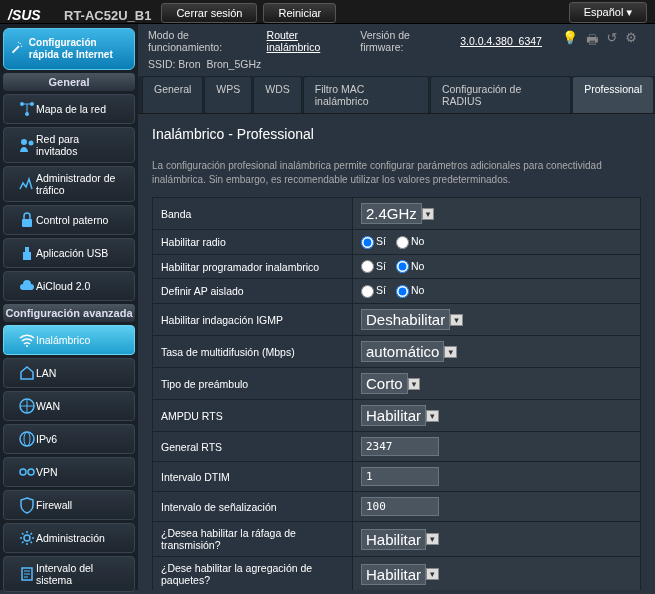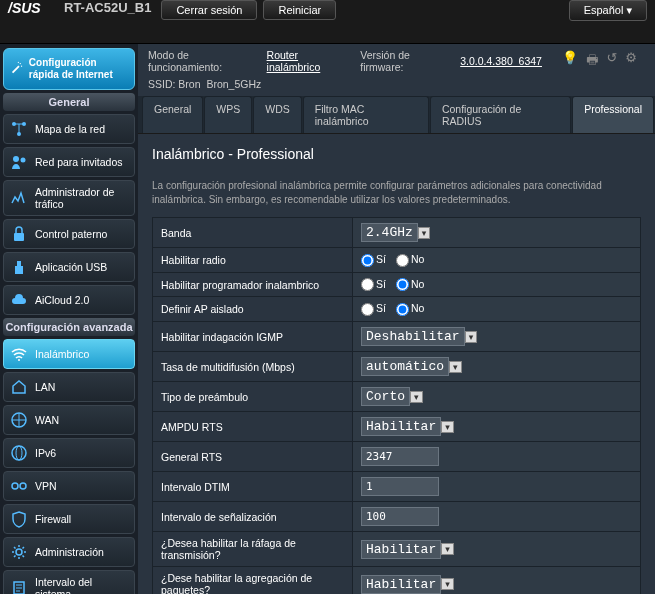--- a/index.html
+++ b/index.html
@@ -1,48 +1,48 @@
 <!DOCTYPE html>
 <html><head>
 <meta charset="utf-8">
 <style>
 *{margin:0;padding:0;box-sizing:border-box}
 body{font-family:Arial,sans-serif;background:#2a3440;font-size:11px;color:#fff;width:655px;height:594px;overflow:hidden}
-.hdr{display:flex;align-items:flex-start;height:44px;background:#1a1a1a;border-bottom:1px solid #000}
+.hdr{display:flex;align-items:flex-end;height:24px;background:#1a1a1a;border-bottom:1px solid #000}
 .logo{width:60px;padding-left:8px;font-weight:bold;font-style:italic;font-size:14px;color:#fff}
 .model{font-weight:bold;font-size:13px;color:#ccc;margin-left:4px;margin-right:10px}
 .hbtn{background:linear-gradient(#3a3a3a,#1a1a1a);border:1px solid #555;color:#fff;padding:3px 14px;font-size:11px;cursor:pointer;margin-right:6px;border-radius:3px}
 .lang{margin-left:auto;margin-right:8px}
 .layout{display:flex;height:566px}
 .side{width:138px;background:#1a2028;display:flex;flex-direction:column;gap:3px;padding:4px 3px 0 3px}
 .quick{background:linear-gradient(#3db5e6,#0a7db5);border-radius:6px;padding:8px 6px;display:flex;align-items:flex-end;gap:6px;cursor:pointer;border:1px solid #5ac5e8}
 .quick .qi{width:20px;height:20px}
 .quick .qt{font-size:10px;font-weight:bold;line-height:12px}
 .shdr{background:linear-gradient(#4a5560,#2a333d);border-radius:4px;text-align:center;padding:3px 0;font-size:11px;font-weight:bold;color:#dde}
-.sitem{background:linear-gradient(#2c3640,#1e262e);border-radius:4px;padding:5px 6px;display:flex;align-items:center;gap:7px;cursor:pointer;border:1px solid #3a444e}
+.sitem{background:linear-gradient(#2c3640,#1e262e);border-radius:4px;padding:5px 14px;display:flex;align-items:center;cursor:pointer;border:1px solid #3a444e}
 .sitem.active{background:linear-gradient(#5dcef0,#1f9fd0);border:1px solid #6ad5f0}
 .sitem .si{width:18px;height:18px;flex-shrink:0}
 .sitem .st{font-size:10.5px;color:#fff;line-height:12px}
 .main{flex:1;background:#2a3440;display:flex;flex-direction:column;overflow:hidden}
 .info{padding:5px 10px;font-size:10.5px;color:#ccc;display:flex;align-items:center;gap:20px}
 .info a{color:#fff;text-decoration:underline;cursor:pointer}
 .info2{padding:0 10px 6px 10px;font-size:10.5px;color:#ccc}
 .sicons{margin-left:auto;display:flex;gap:8px;padding-right:8px}
 .sicons span{color:#888;font-size:13px}
 .sicons .on{color:#ecc94b}
 .tabs{display:flex;border-bottom:1px solid #1a1a1a;background:#1f2831;padding-left:4px}
 .tab{padding:6px 11px;font-size:10.5px;color:#ccc;cursor:pointer;background:#2a3642;border:1px solid #1a222a;border-bottom:none;margin-right:1px;border-radius:3px 3px 0 0}
 .tab.active{background:#3d4a56;color:#fff}
 .content{padding:12px 14px;overflow-y:auto;flex:1}
 .title{font-size:14px;color:#fff;margin-bottom:17px}
 .desc{font-size:10px;color:#aaa;line-height:14px;margin-bottom:10px}
 .ftable{width:100%;border-collapse:collapse}
 .ftable td{border:1px solid #1a222a;padding:5px 8px;font-size:10.5px;color:#fff;background:#2f3a45}
 .ftable td:first-child{width:200px;background:#2a3440}
-.sel{background:#4a5560;color:#fff;border:1px solid #6a7580;padding:1px 4px;font-family:Liberation Mono, monospace;font-size:13px}
+.sel{background:#4a5560;color:#fff;border:1px solid #6a7580;padding:1px 4px;font-family:Liberation Sans, sans-serif;font-size:15px}
 .dd{display:inline-flex;align-items:center}
 .dd .ar{background:#ddd;color:#333;padding:0 3px;border:1px solid #888;cursor:pointer;font-size:9px}
 .txt{background:#4a5560;color:#fff;border:1px solid #6a7580;padding:2px 4px;font-family:monospace;font-size:11px;width:78px}
 .radio{margin-right:2px;vertical-align:middle}
 .rlbl{margin-right:10px}
 svg{display:block}
 </style>
 </head>
 <body>
 

